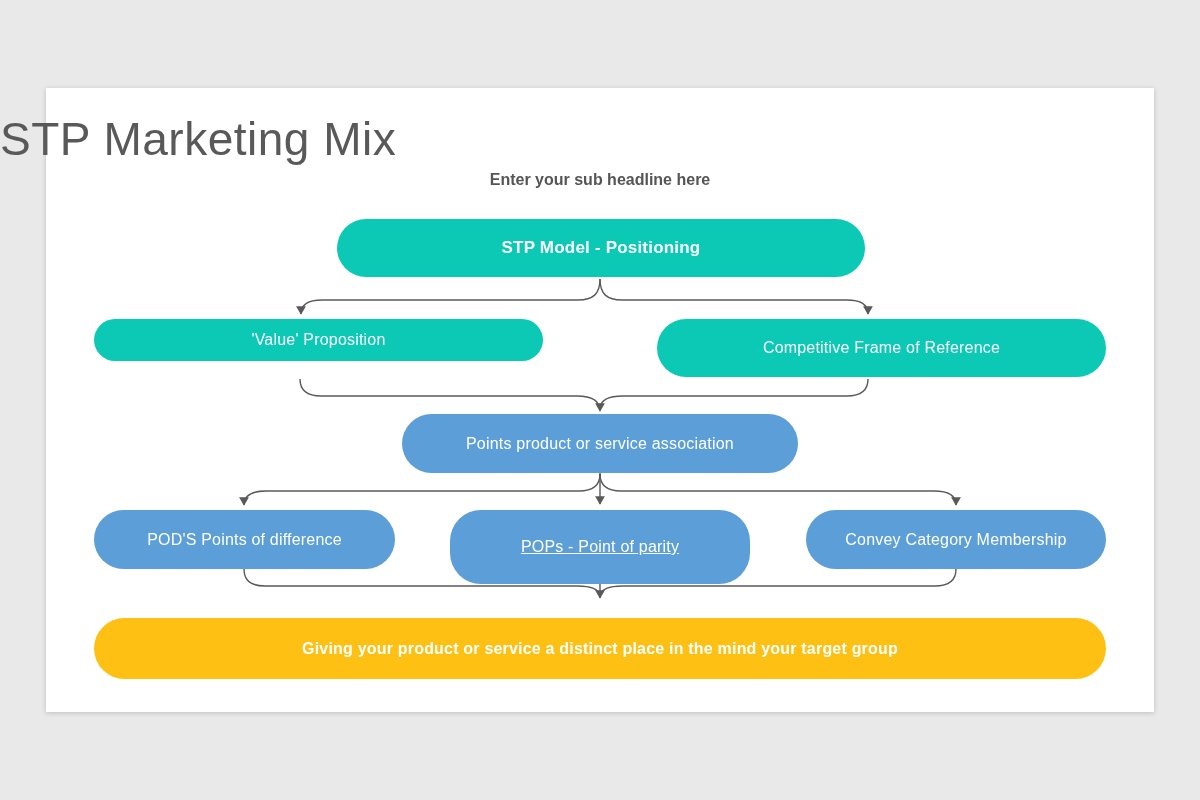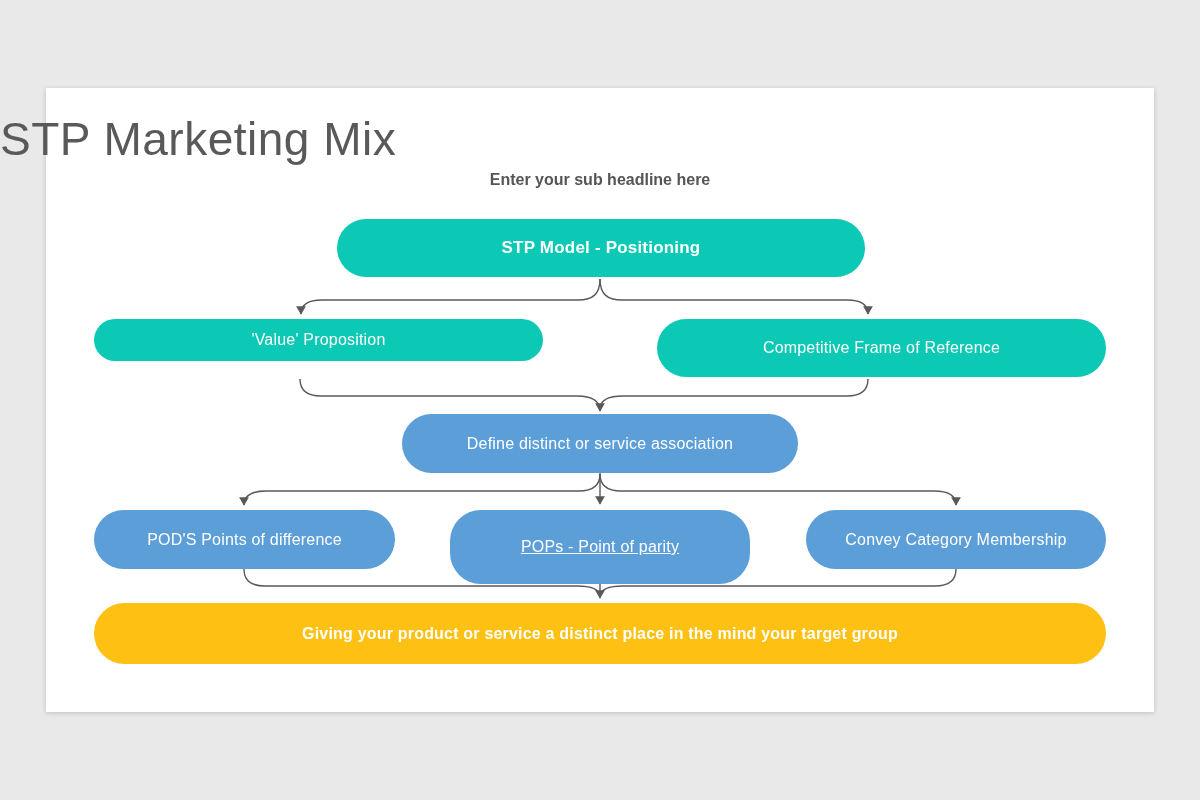--- a/index.html
+++ b/index.html
@@ -48,21 +48,21 @@
     text-align: center;
     border-radius: 31px;
     color: #ffffff;
     font-size: 16px;
     font-weight: 400;
     letter-spacing: 0.2px;
     padding: 12px 18px;
   }
   .teal   { background: #0bc9b4; }
   .blue   { background: #5b9ed8; }
-  .yellow { background: #fdc013; }
+  .yellow { background: #fdc013; margin-top: 15px; }
   .n1 { left: 337px; top: 219px; width: 528px;  height: 58px; font-size: 17px; font-weight: 700; }
   .n2 { left: 94px;  top: 319px; width: 449px;  height: 42px; }
   .n3 { left: 657px; top: 319px; width: 449px;  height: 58px; }
   .n4 { left: 402px; top: 414px; width: 396px;  height: 59px; }
   .n5 { left: 94px;  top: 510px; width: 301px;  height: 59px; }
   .n6 { left: 450px; top: 510px; width: 300px;  height: 74px; text-decoration: underline; }
   .n7 { left: 806px; top: 510px; width: 300px;  height: 59px; }
   .n8 { left: 94px;  top: 603px; width: 1012px; height: 61px; font-weight: 700; }
 </style>
 </head>
@@ -93,17 +93,17 @@
 
     <path d="M 244 569 Q 244 586 265 586 H 577 Q 599 586 600 596"></path>
     <path d="M 956 569 Q 956 586 935 586 H 623 Q 601 586 600 596"></path>
     <path d="M 600 569 V 598" marker-end="url(#arrow)"></path>
   </g>
 </svg>
 
 <div class="node teal n1">STP Model - Positioning</div>
 <div class="node teal n2">'Value' Proposition</div>
 <div class="node teal n3">Competitive Frame of Reference</div>
-<div class="node blue n4">Define distinct or service association</div>
+<div class="node blue n4">Points product or service association</div>
 <div class="node blue n5">POD'S Points of difference</div>
 <div class="node blue n6">POPs - Point of parity</div>
 <div class="node blue n7">Convey Category Membership</div>
 <div class="node yellow n8">Giving your product or service a distinct place in the mind your target group</div>
 
 </body></html>

